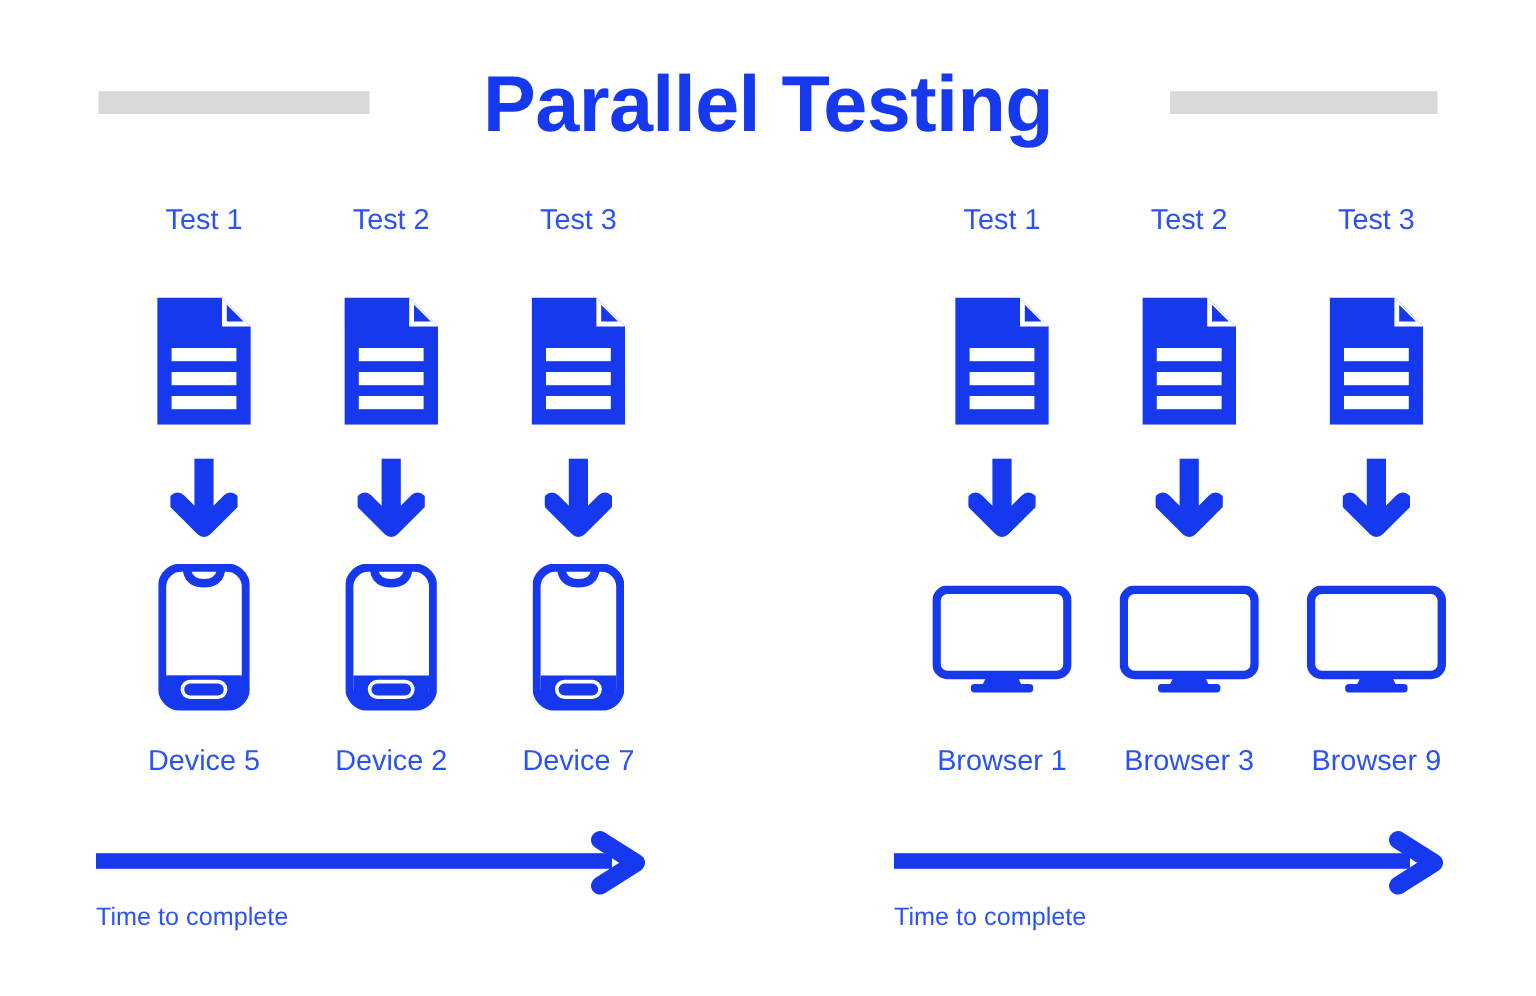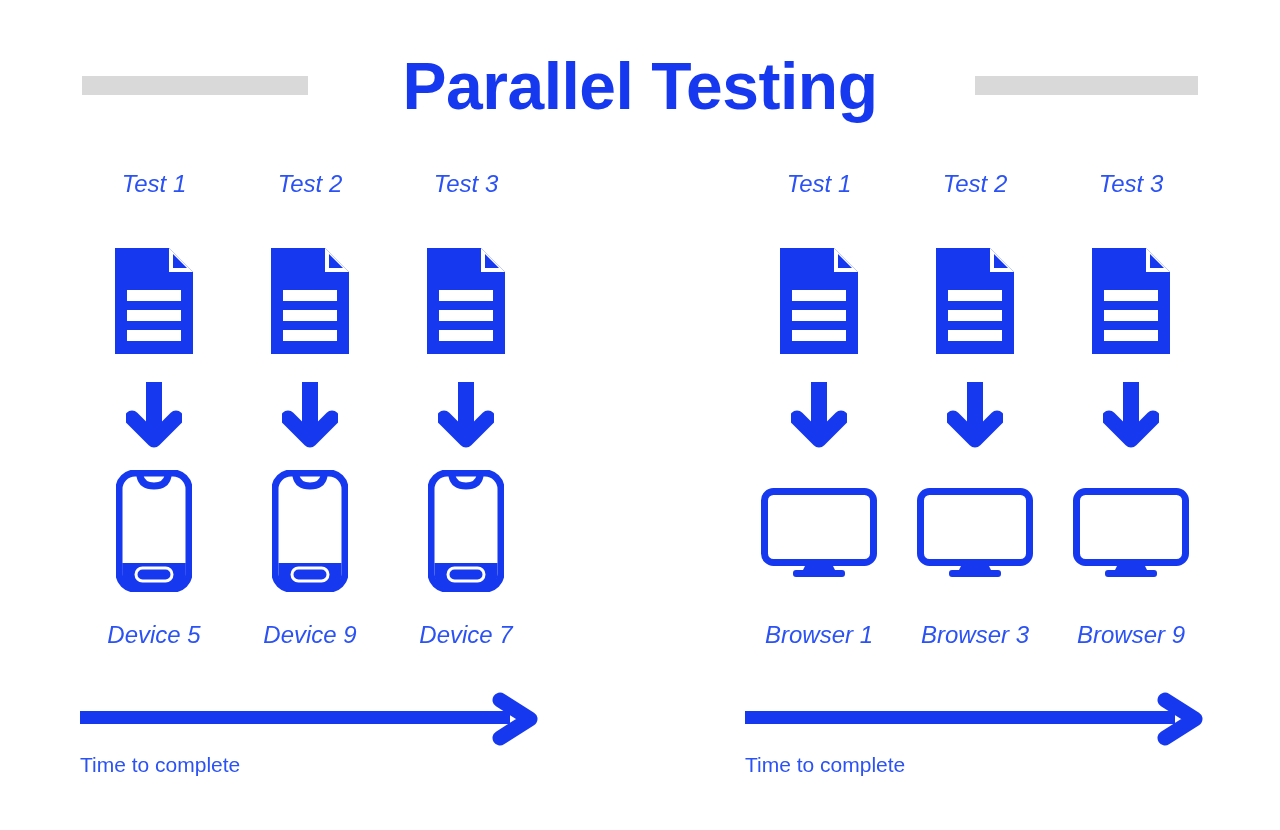--- a/index.html
+++ b/index.html
@@ -55,27 +55,26 @@
     position: absolute;
     top: 170px;
     width: 460px;
     height: 620px;
   }
   .panel.left-panel  { left: 80px; }
   .panel.right-panel { left: 745px; }
 
   .columns {
     position: absolute;
-    left: 0;
+    left: 16px;
     top: 0;
     width: 460px;
     height: 520px;
     display: flex;
     justify-content: space-between;
-    font-style: italic;
   }
   .column {
     width: 148px;
     display: flex;
     flex-direction: column;
     align-items: center;
   }
 
   .test-label {
     font-size: 24px;
@@ -199,21 +198,21 @@
         <svg class="arrow-down" viewBox="0 0 56 66">
           <rect x="20" y="0" width="16" height="48" fill="#1639f0"></rect>
           <path d="M6 36 L28 58 L50 36" fill="none" stroke="#1639f0" stroke-width="15" stroke-linecap="round" stroke-linejoin="round"></path>
         </svg>
         <svg class="phone-icon" viewBox="0 0 76 122">
           <rect x="3" y="3" width="70" height="116" rx="16" ry="16" fill="none" stroke="#1639f0" stroke-width="7"></rect>
           <path d="M24 6 q2 10 14 10 q12 0 14 -10" fill="none" stroke="#1639f0" stroke-width="7" stroke-linecap="round"></path>
           <path d="M6.5 93 h63 v10 q0 16 -16 16 h-31 q-16 0 -16 -16 Z" fill="#1639f0"></path>
           <rect x="20" y="98" width="36" height="13" rx="6.5" ry="6.5" fill="none" stroke="#ffffff" stroke-width="3"></rect>
         </svg>
-        <div class="device-label phone-label">Device 9</div>
+        <div class="device-label phone-label">Device 2</div>
       </div>
 
       <div class="column">
         <div class="test-label">Test 3</div>
         <svg class="doc-icon" viewBox="0 0 78 106">
           <path d="M0 0 H54 L78 24 V106 H0 Z" fill="#1639f0"></path>
           <path d="M54 0 L78 24 H54 Z" fill="#ffffff"></path>
           <path d="M58 6 L72 20 H58 Z" fill="#1639f0"></path>
           <rect x="12" y="42" width="54" height="11" fill="#ffffff"></rect>
           <rect x="12" y="62" width="54" height="11" fill="#ffffff"></rect>

